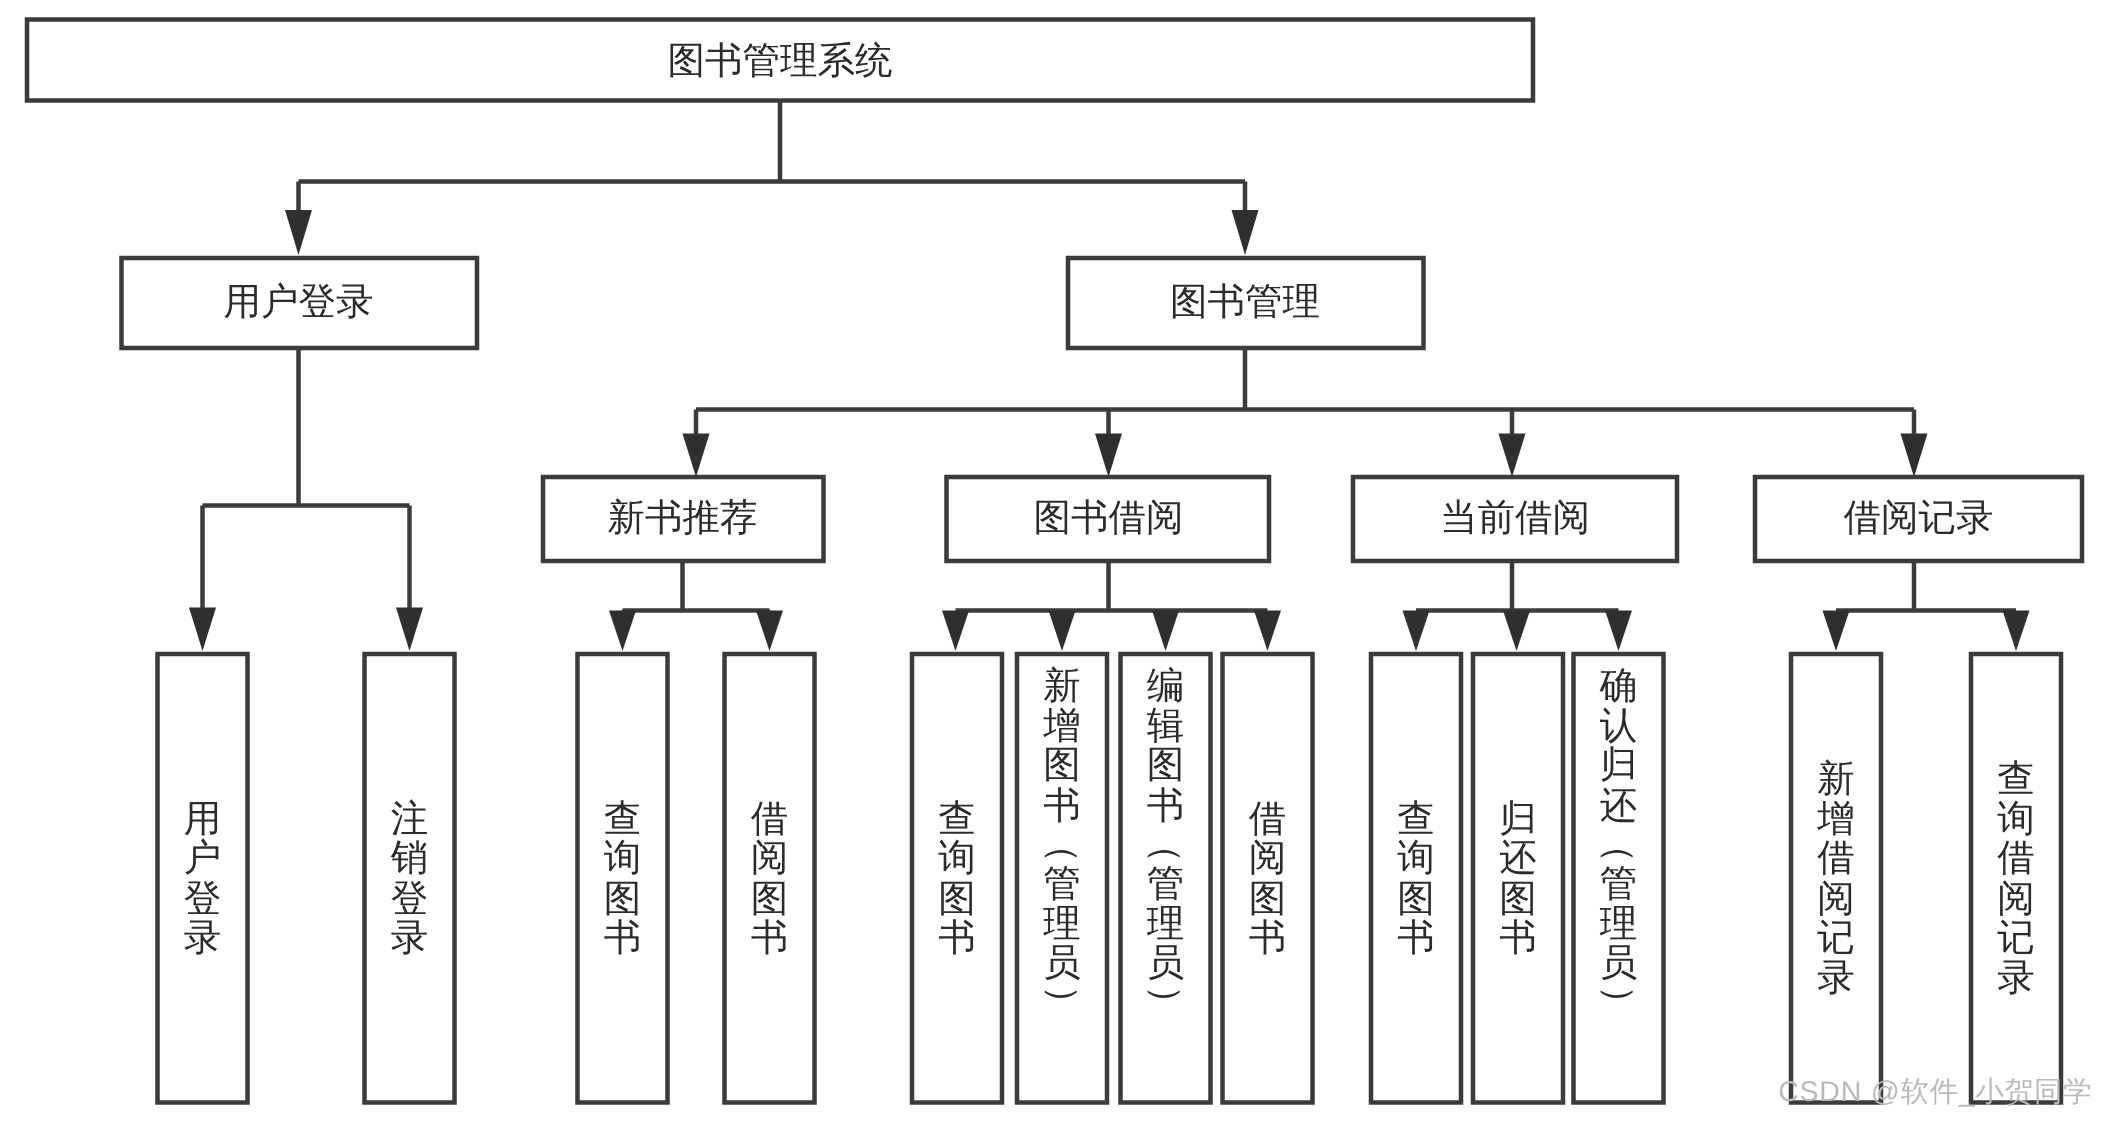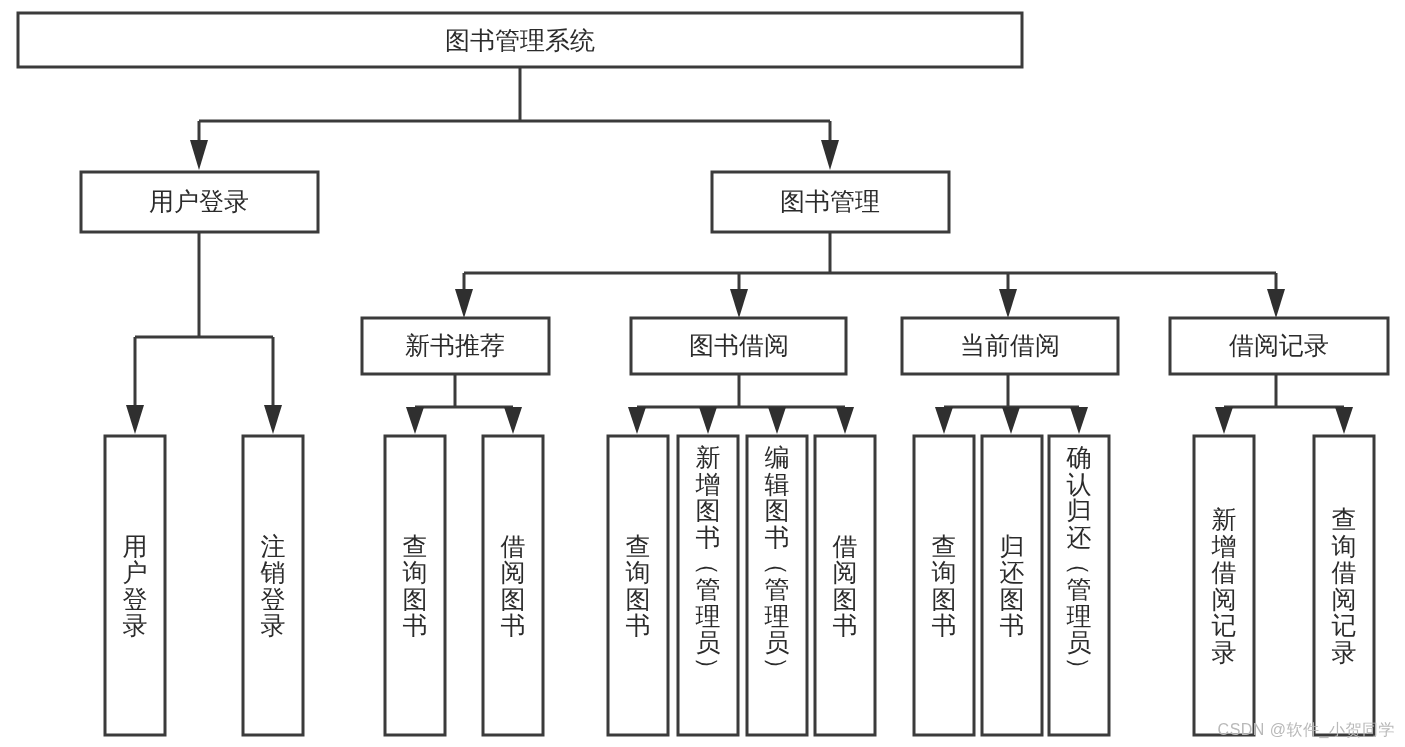--- a/index.html
+++ b/index.html
@@ -73,21 +73,21 @@
   }
   .leaf-label-v span {
     display: block;
   }
   .watermark {
     position: absolute;
     right: 10px;
     bottom: 6px;
     color: #b9b9b9;
     font-family: "Liberation Sans", "DejaVu Sans", sans-serif;
-    font-size: 16px;
+    font-size: 19px;
     letter-spacing: 0.5px;
     user-select: none;
   }
 </style>
 </head>
 <body>
 
 <div id="diagram-root">
 
   <svg class="diagram-canvas" viewBox="0 0 1405 747" xmlns="http://www.w3.org/2000/svg">

